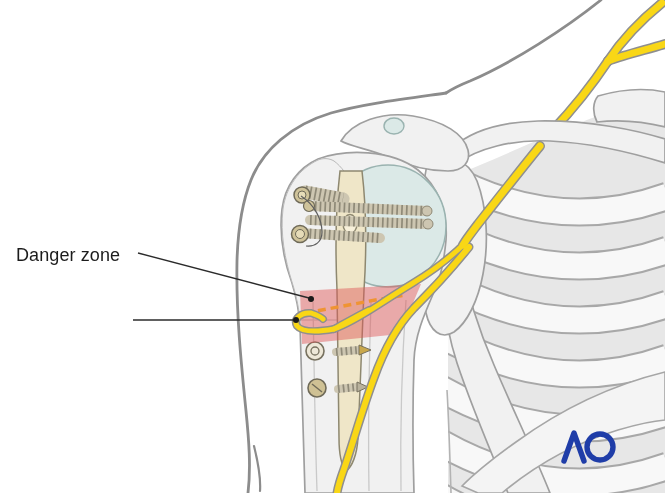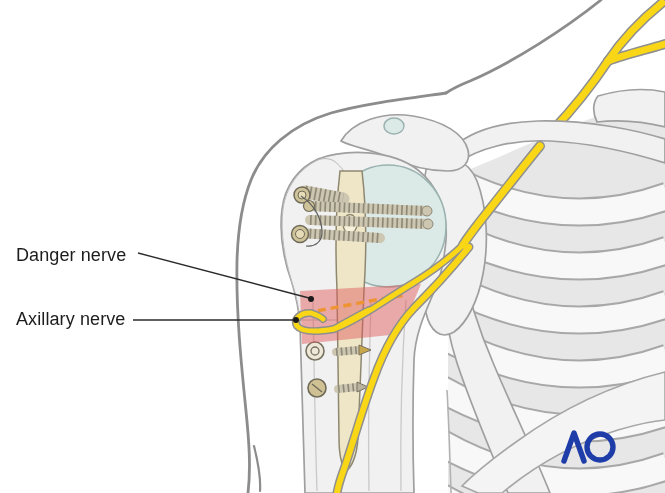--- a/index.html
+++ b/index.html
@@ -176,22 +176,21 @@
     </g>
 
     <g>
       <line class="leader" x1="138" y1="253" x2="309" y2="298"></line>
       <circle cx="311" cy="299" r="3" fill="#1a1a1a"></circle>
       <line class="leader" x1="133" y1="320" x2="293" y2="320"></line>
       <circle cx="296" cy="320" r="3" fill="#1a1a1a"></circle>
     </g>
   </svg>
 
-  <div class="anno-label danger">Danger nerve</div>
-  <div class="anno-label axillary">Axillary nerve</div>
+  <div class="anno-label danger">Danger zone</div>
 
   <div class="ao-logo">
     <svg width="58" height="36" viewBox="0 0 58 36">
       <path class="logo-stroke" d="M 5,32 L 15,4 L 25,32"></path>
       <circle class="logo-stroke" cx="41" cy="18" r="13"></circle>
     </svg>
     <span class="sr-only">AO</span>
   </div>
 
 </div>

